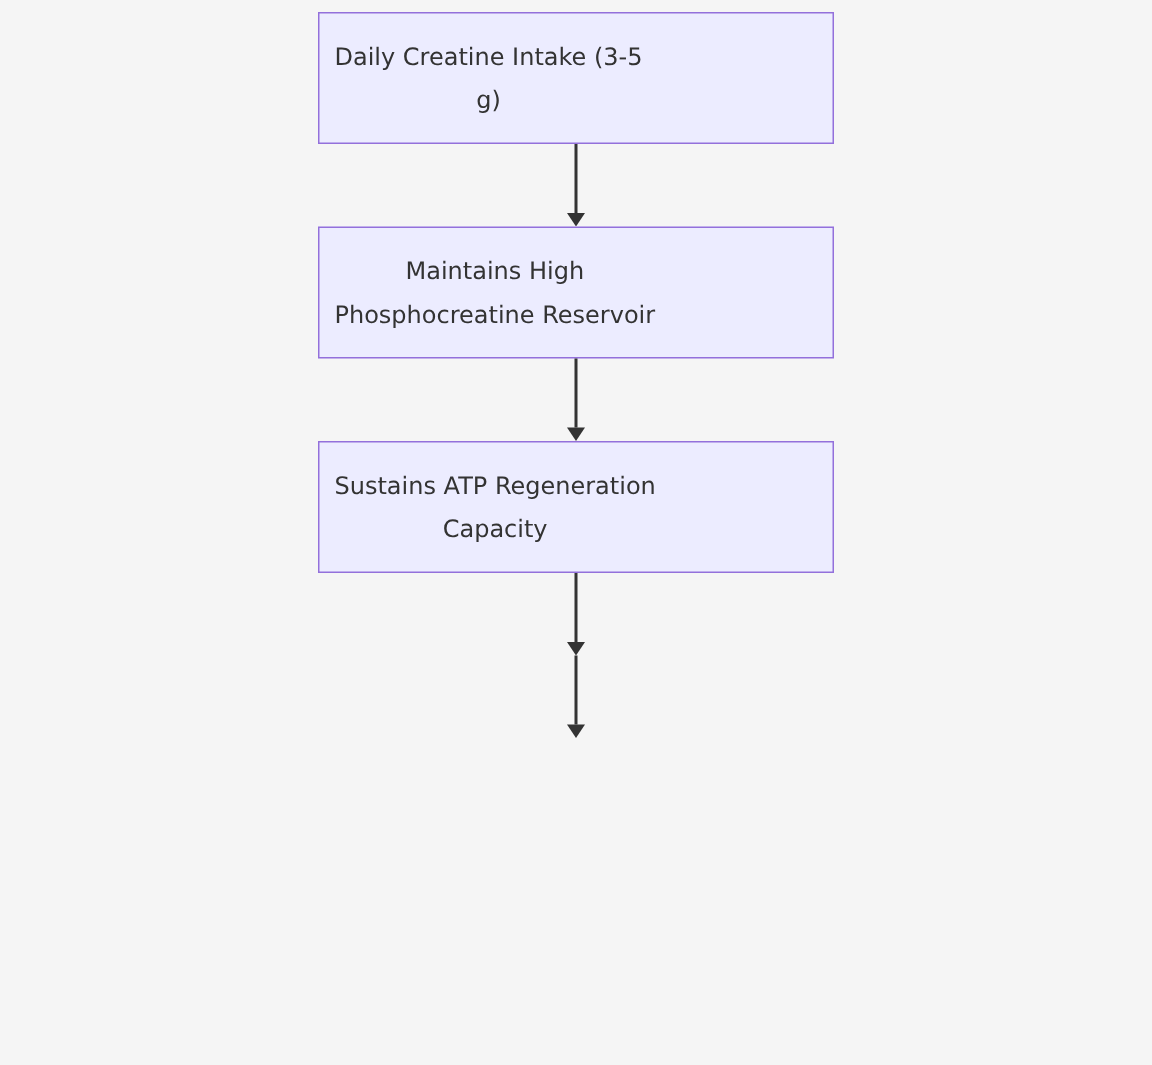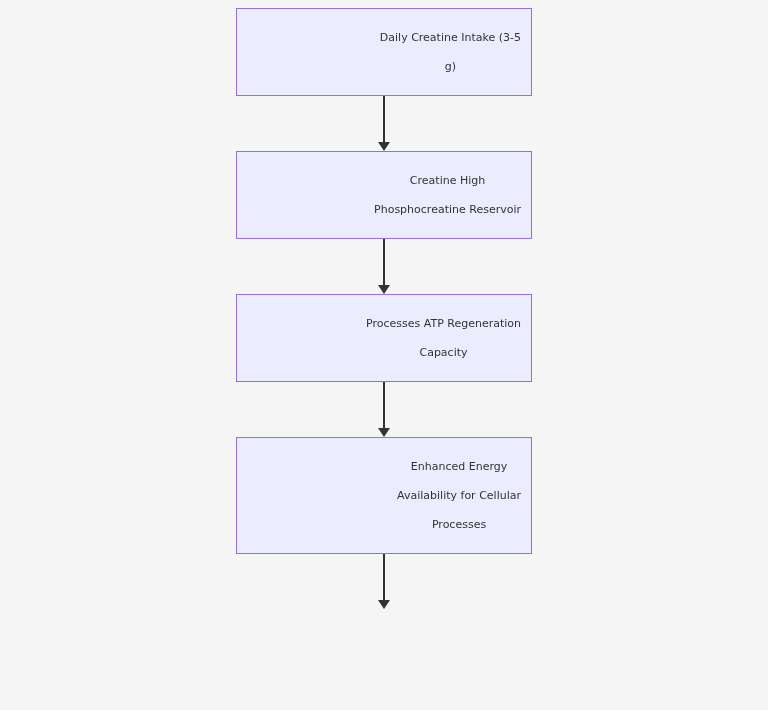--- a/index.html
+++ b/index.html
@@ -23,31 +23,31 @@
   }
   .canvas {
     width: 768px;
     height: 710px;
     display: flex;
     flex-direction: column;
     align-items: center;
     padding-top: 8px;
   }
   .node {
-    width: 296px;
+    width: 344px;
     background: var(--node-fill);
     border: 1px solid var(--node-border);
     color: var(--text);
-    font-size: 11px;
+    font-size: 16px;
     line-height: 29px;
     padding: 14px 10px;
     text-align: center;
     display: flex;
     align-items: center;
-    justify-content: flex-end;
+    justify-content: flex-start;
     flex-shrink: 0;
   }
   .node-label {
     white-space: pre-line;
   }
   .connector {
     height: 55px;
     display: flex;
     flex-direction: column;
     align-items: center;
@@ -75,44 +75,39 @@
     <span class="node-label">Daily Creatine Intake (3-5
 g)</span>
   </div>
 
   <div class="connector">
     <div class="arrow-line"></div>
     <div class="arrow-head"></div>
   </div>
 
   <div class="node">
-    <span class="node-label">Creatine High
+    <span class="node-label">Maintains High
 Phosphocreatine Reservoir</span>
   </div>
 
   <div class="connector">
     <div class="arrow-line"></div>
     <div class="arrow-head"></div>
   </div>
 
   <div class="node">
-    <span class="node-label">Processes ATP Regeneration
+    <span class="node-label">Sustains ATP Regeneration
 Capacity</span>
   </div>
 
   <div class="connector">
     <div class="arrow-line"></div>
     <div class="arrow-head"></div>
   </div>
 
-  <div class="node">
-    <span class="node-label">Enhanced Energy
-Availability for Cellular
-Processes</span>
-  </div>
 
   <div class="connector">
     <div class="arrow-line"></div>
     <div class="arrow-head"></div>
   </div>
 
 
 </div>
 
 </body></html>

